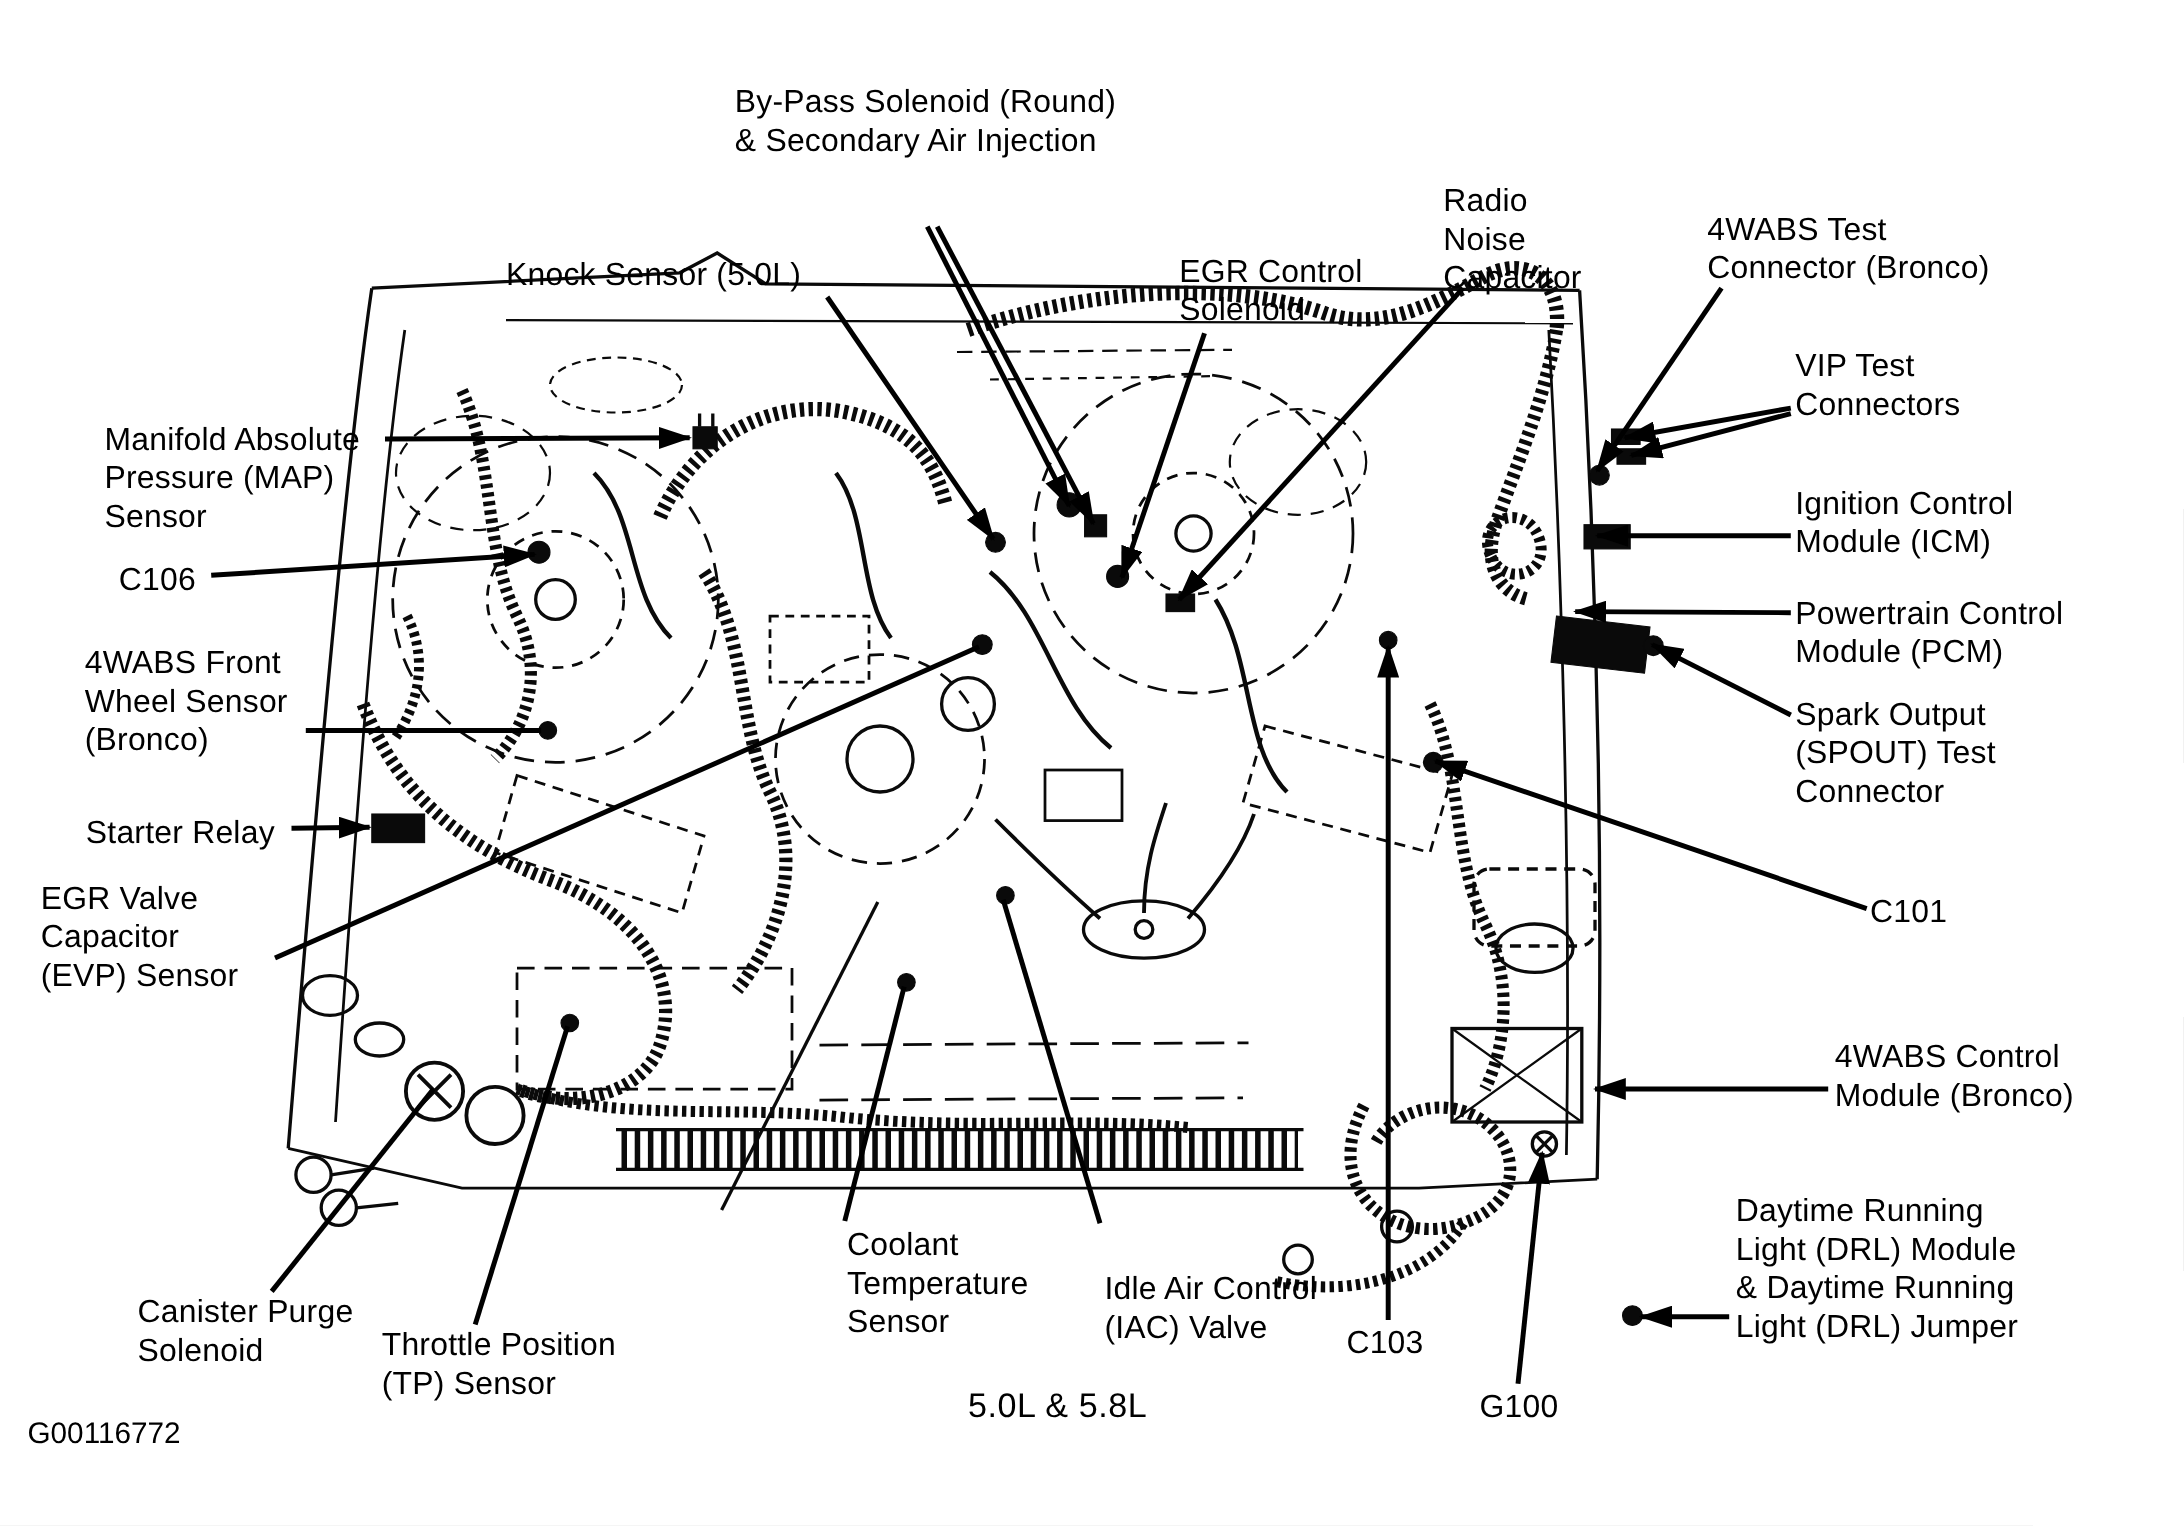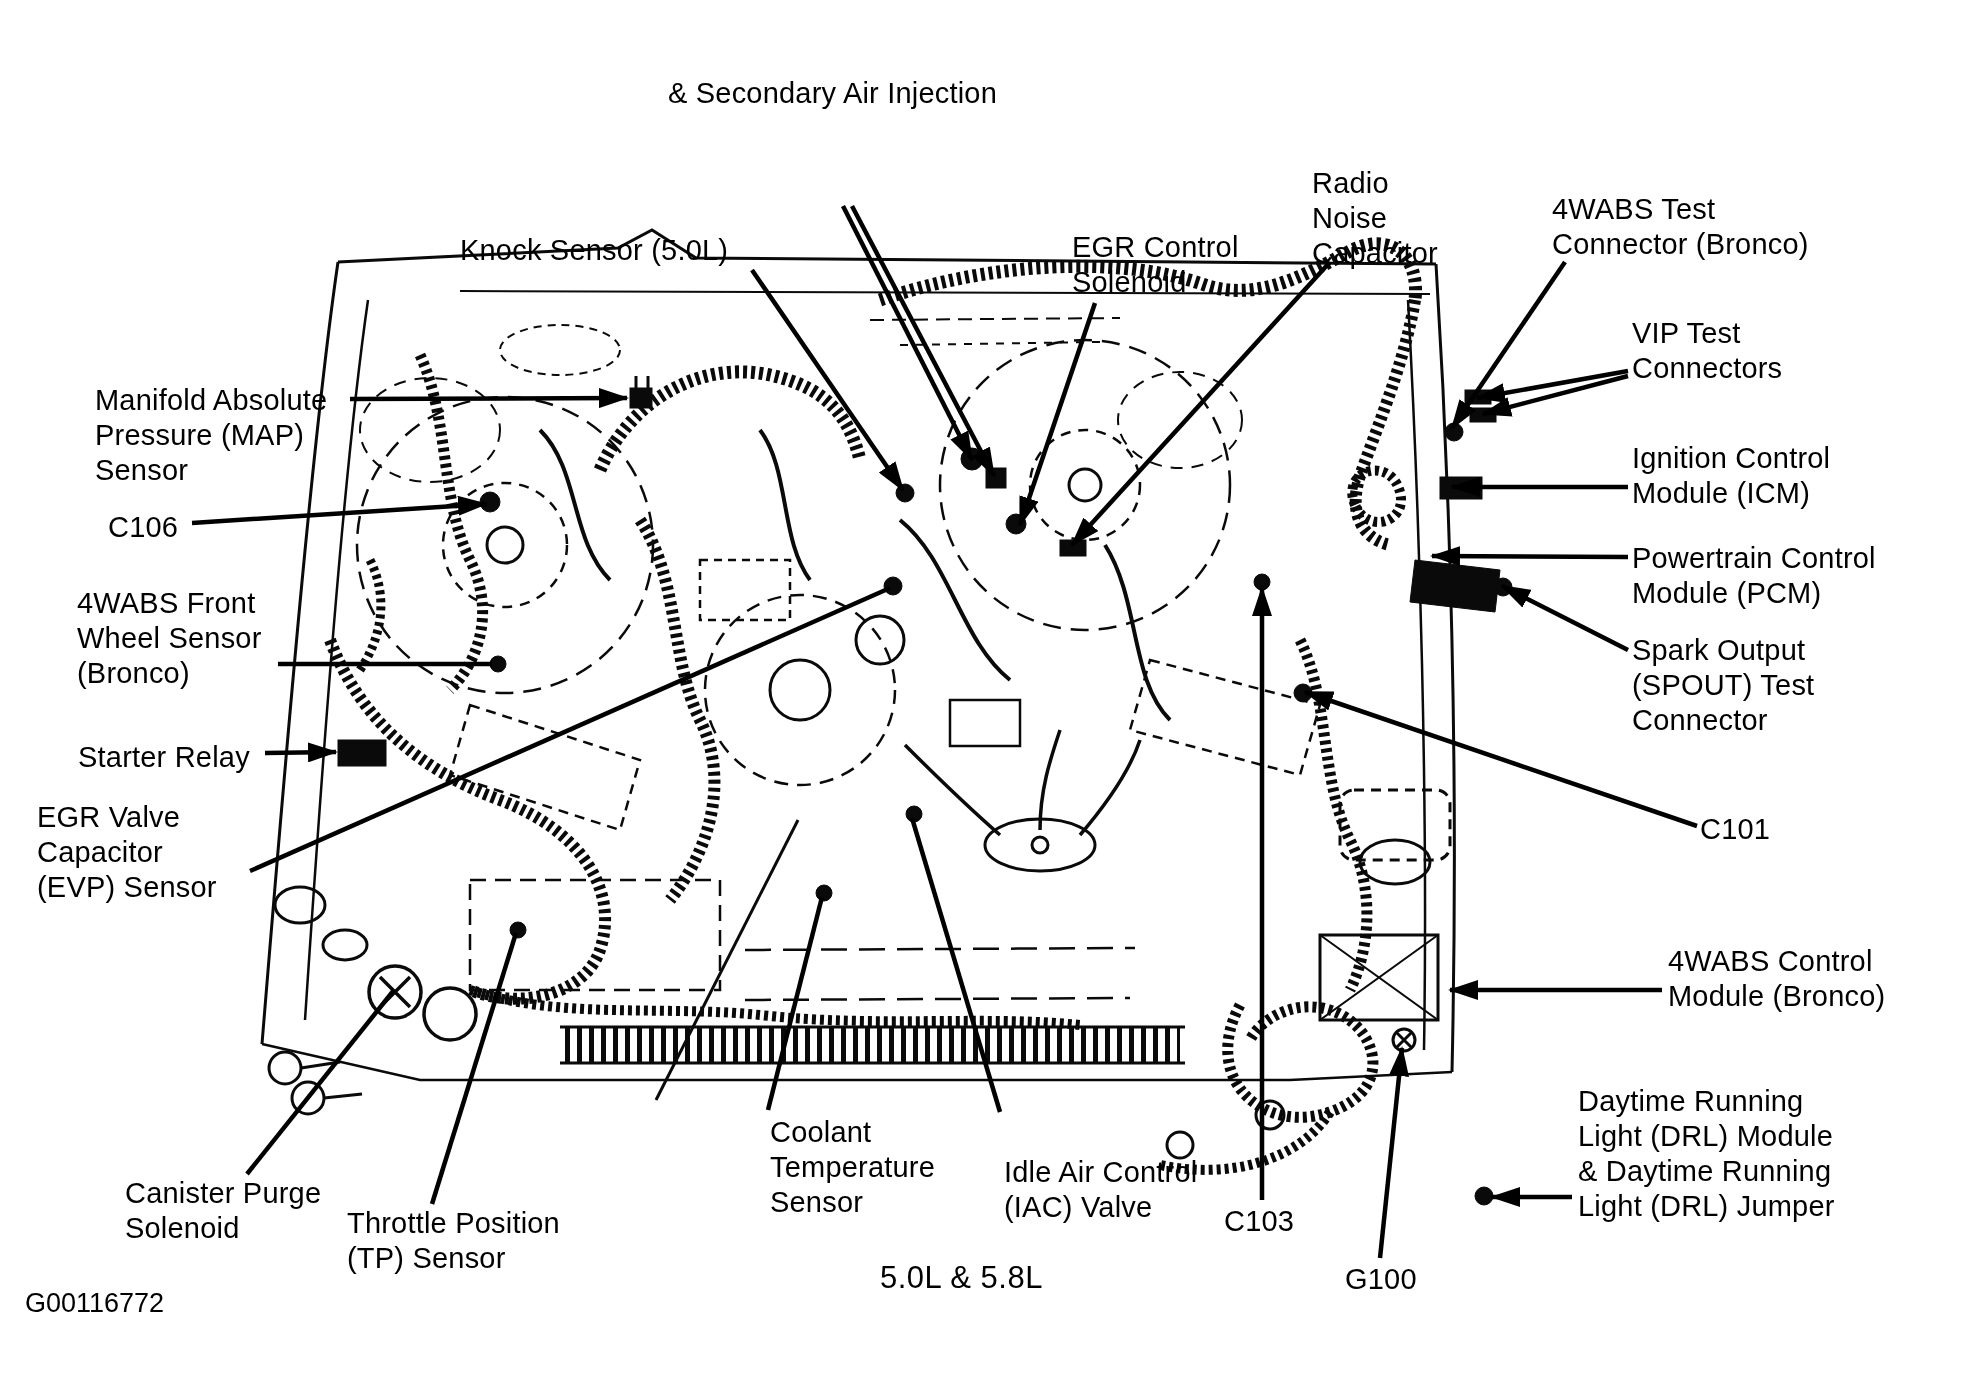--- a/index.html
+++ b/index.html
@@ -200,20 +200,21 @@
         <line x1="432" y1="1204" x2="516" y2="933" class="leader"></line>
         <line x1="768" y1="1110" x2="822" y2="897" class="leader"></line>
         <line x1="1000" y1="1112" x2="912" y2="818" class="leader"></line>
         <line x1="1262" y1="1200" x2="1262" y2="588" class="leader" marker-end="url(#arrow)"></line>
         <line x1="1380" y1="1258" x2="1402" y2="1048" class="leader" marker-end="url(#arrow)"></line>
       </g>
   </svg>
 
   <div id="labels">
       <div class="callout" style="left: 668px; top: 76px;">
+        <span>By-Pass Solenoid (Round)</span>
         <span>&amp; Secondary Air Injection</span>
       </div>
       <div class="callout" style="left: 460px; top: 233px;">
         <span>Knock Sensor (5.0L)</span>
       </div>
       <div class="callout" style="left: 1072px; top: 230px;">
         <span>EGR Control</span>
         <span>Solenoid</span>
       </div>
       <div class="callout" style="left: 1312px; top: 166px;">

